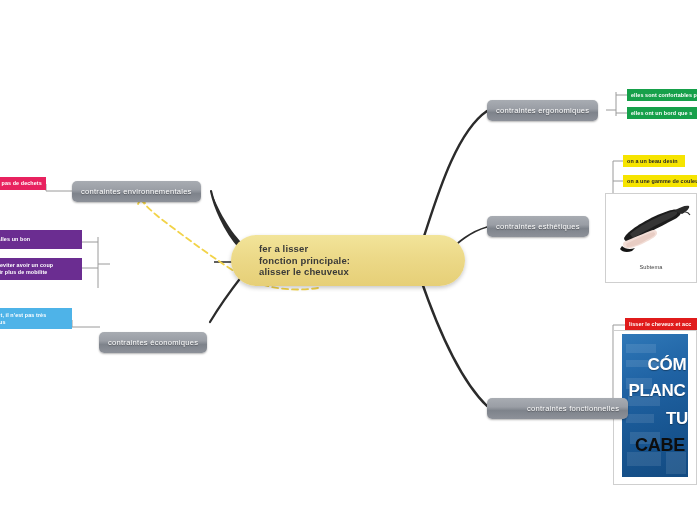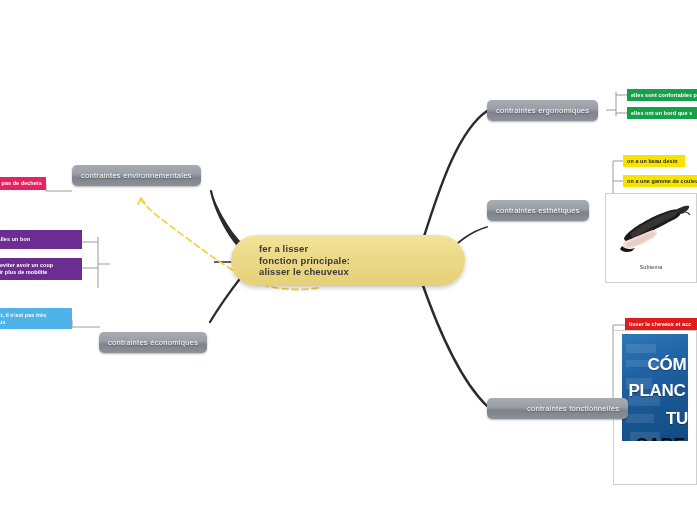--- a/index.html
+++ b/index.html
@@ -105,21 +105,21 @@
   
   .straightener {
     position: relative;
     width: 82px; height: 56px;
     margin-top: 8px;
   }
 
   
   .poster {
     position: relative;
-    width: 66px; height: 107px;
+    width: 66px; height: 143px;
     margin-top: 3px;
     background: linear-gradient(160deg, #2f78b8 0%, #1f62a3 35%, #17548f 70%, #134b82 100%);
     overflow: hidden;
   }
   .poster-shelf {
     position: absolute;
     background: rgba(255,255,255,0.10);
   }
   .poster-txt {
     position: absolute;
@@ -168,34 +168,34 @@
     <path d="M 318,288 C 290,292 262,288 240,275 C 216,260 186,238 160,218 C 150,210 144,204 141,199" stroke="#f2d349" stroke-width="1.8" fill="none" stroke-dasharray="6 4" stroke-linecap="round"></path>
     <path d="M 141,198 L 138,204 M 141,198 L 145,203" stroke="#f2d349" stroke-width="1.8" fill="none" stroke-linecap="round"></path>
   </svg>
 
   <div class="root-node">
     <div class="root-text">fer a lisser
 fonction principale:
 alisser le cheuveux</div>
   </div>
 
-  <div class="pill" style="left:72px; top:165px;">
+  <div class="pill" style="left:72px; top:181px;">
     <span>contraintes environnementales</span>
   </div>
 
 
   <div class="pill" style="left:99px; top:332px;">
     <span>contraintes économiques</span>
   </div>
 
   <div class="pill" style="left:487px; top:100px;">
     <span>contraintes ergonomiques</span>
   </div>
 
-  <div class="pill" style="left:487px; top:200px;text-align:right;">
+  <div class="pill" style="left:487px; top:216px;text-align:right;">
     <span>contraintes esthétiques</span>
   </div>
 
   <div class="pill" style="left:487px; top:398px;padding-left:40px;">
     <span>contraintes fonctionnelles</span>
   </div>
 
   <div class="leaf pink" style="left:-6px; top:177px; width:52px; height:13px;">
     <span>t pas de dechets</span>
   </div>

